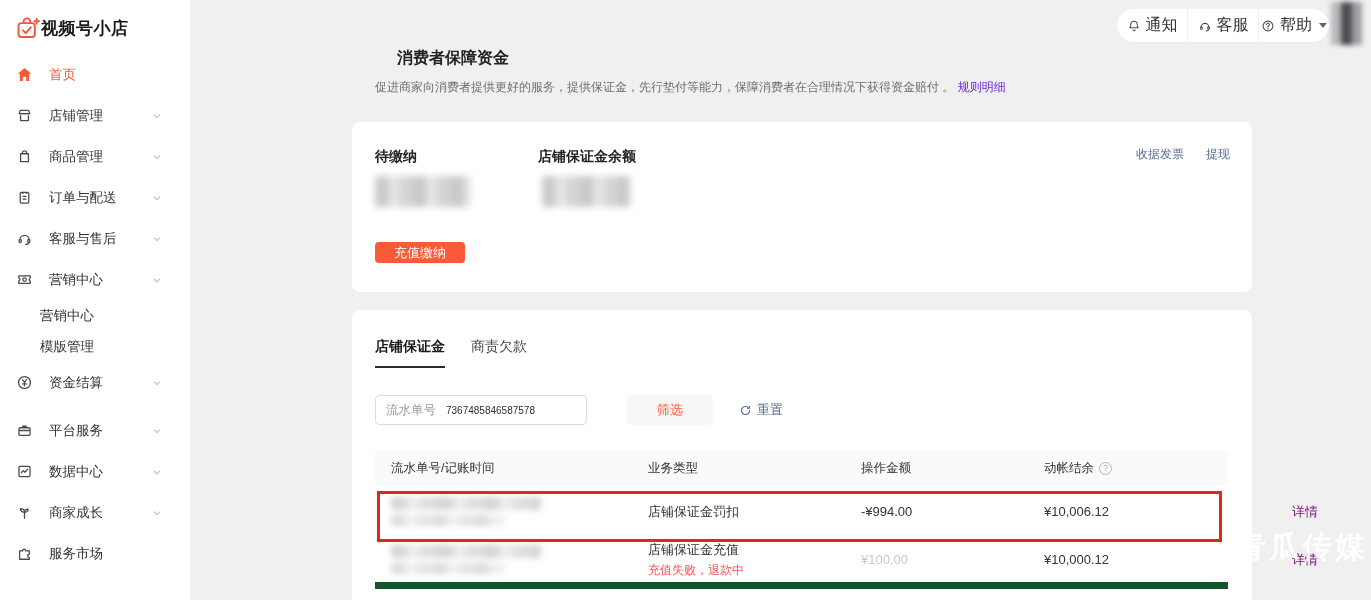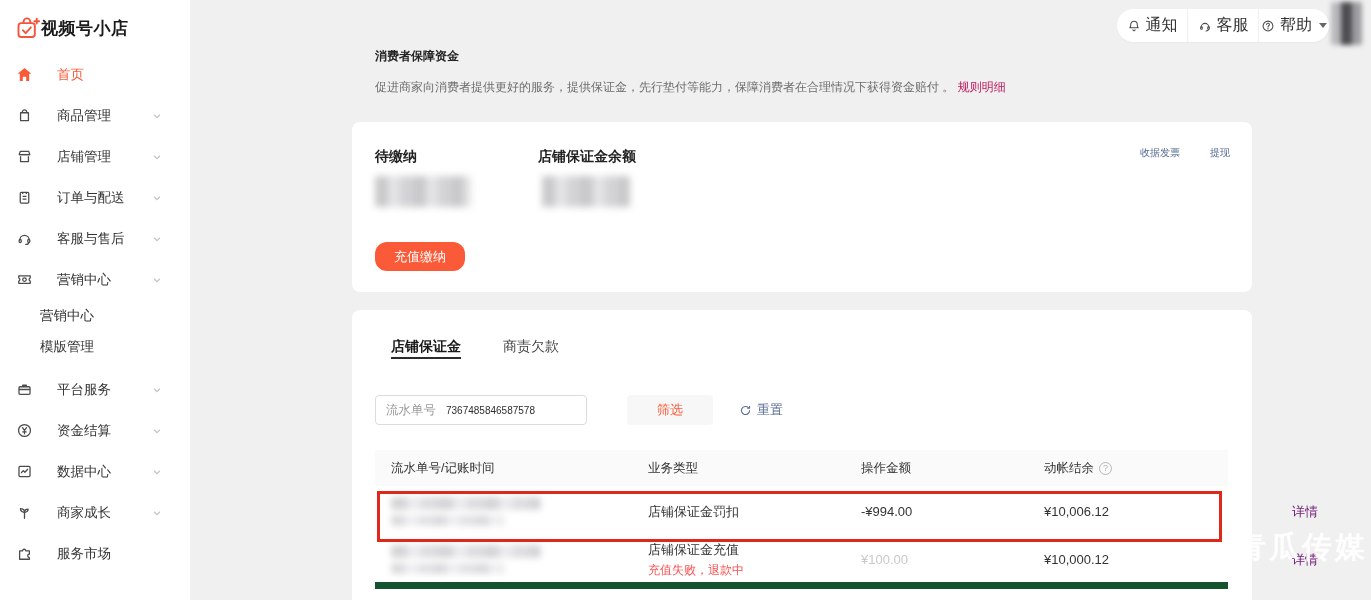--- a/index.html
+++ b/index.html
@@ -4,62 +4,62 @@
 <style>
   * { margin:0; padding:0; box-sizing:border-box; }
   body { font-family:"Liberation Sans","DejaVu Sans",sans-serif; }
   .screen { position:relative; width:1371px; height:600px; overflow:hidden; background:#f0f0f1; }
 
   
   .sidebar { position:absolute; left:0; top:0; width:190px; height:600px; background:#ffffff; z-index:5; }
   .logo-row { display:flex; align-items:center; padding:12px 0 10px 14px; height:54px; }
   .logo-row .brand-title { font-size:17px; font-weight:bold; color:#1a1a1a; letter-spacing:.5px; }
   .menu { list-style:none; }
-  .menu-item { position:relative; display:flex; align-items:center; gap:24px; height:41px; padding-left:16px; font-size:13.5px; color:#333; cursor:pointer; }
+  .menu-item { position:relative; display:flex; align-items:center; gap:16px; height:41px; padding-left:16px; font-size:13.5px; color:#333; cursor:pointer; }
   .menu-item .mi-icon { width:17px; height:17px; display:flex; align-items:center; color:#4b4b4b; flex:0 0 17px; }
   .menu-item.active { color:#fa5a38; }
   .menu-item.active .mi-icon { color:#fa5a38; }
   .menu-item .chev { position:absolute; right:28px; color:#c3c3c3; display:flex; }
   .menu-item.sub { height:31px; padding-left:40px; color:#333; }
 
   
   .top-pill { position:absolute; left:1117px; top:9px; width:212px; height:33px; background:#fff; border-radius:17px;
               display:flex; align-items:center; z-index:4; box-shadow:0 1px 2px rgba(0,0,0,0.03); }
   .pill-btn { flex:1; display:flex; align-items:center; justify-content:center; gap:5px; font-size:16px; color:#333; cursor:pointer; height:100%; }
   .pill-btn + .pill-btn { border-left:1px solid #f0f0f0; }
   .pill-btn .p-icon { display:flex; color:#4b4b4b; }
   .caret { width:0; height:0; border-left:4px solid transparent; border-right:4px solid transparent; border-top:5px solid #666; margin-left:2px; }
   .avatar-blur { position:absolute; left:1331px; top:2px; width:31px; height:43px; z-index:3; border-radius:2px;
                  background:
                    linear-gradient(90deg,#b9b9bd 0 10px,#4e4e52 10px 21px,#9d9da1 21px 31px);
                  filter:blur(2.5px); }
 
   
-  .page-title { position:absolute; left:375px; top:48px; font-size:12px; font-weight:bold; color:#222; }
+  .page-title { position:absolute; left:397px; top:48px; font-size:16px; font-weight:bold; color:#222; }
   .page-desc { position:absolute; left:375px; top:79px; font-size:12px; color:#6d6d6d; }
-  .page-desc .rules-link { color:#be185d; cursor:pointer; }
+  .page-desc .rules-link { color:#6d28d9; cursor:pointer; }
 
   
   .card { position:absolute; background:#fff; border-radius:8px; }
   .card1 { left:352px; top:122px; width:900px; height:170px; }
   .card2 { left:352px; top:310px; width:900px; height:312px; }
 
   .stat-label { position:absolute; top:26px; font-size:14px; font-weight:bold; color:#222; }
   .blur-block { position:absolute; border-radius:2px; filter:blur(3.5px);
                 background:
                   repeating-linear-gradient(90deg,#c9c9cb 0 13px,#e4e4e6 13px 25px,#d3d3d5 25px 38px),
                   linear-gradient(180deg,rgba(255,255,255,.15) 0 45%,rgba(0,0,0,.05) 55% 100%); }
-  .recharge-btn { position:absolute; left:23px; top:120px; width:90px; height:29px; background:#fa5a38; color:#fff;
-                  font-size:13px; border:none; border-radius:12px; cursor:pointer; font-family:inherit; }
-  .card-links { position:absolute; right:22px; top:24px; display:flex; gap:30px; font-size:10px; }
+  .recharge-btn { position:absolute; left:23px; top:120px; width:90px; height:21px; background:#fa5a38; color:#fff;
+                  font-size:13px; border:none; border-radius:4px; cursor:pointer; font-family:inherit; }
+  .card-links { position:absolute; right:22px; top:24px; display:flex; gap:22px; font-size:12px; }
   .card-links span { color:#576b95; cursor:pointer; }
 
   
   .tabs { position:absolute; left:23px; top:28px; display:flex; gap:26px; font-size:14px; }
-  .tab { color:#444; cursor:pointer; padding-bottom:1px;margin-left:16px; }
+  .tab { color:#444; cursor:pointer; padding-bottom:10px; }
   .tab.active { color:#1a1a1a; font-weight:bold; border-bottom:2px solid #2b2b2b; }
 
   
   .filter-row { position:absolute; left:23px; top:85px; display:flex; }
   .serial-input { width:212px; height:30px; border:1px solid #dcdcdc; border-radius:4px; background:#fff;
                   display:flex; align-items:center; padding:0 10px; gap:10px; cursor:text; }
   .serial-input .in-label { font-size:12.5px; color:#9a9a9a; white-space:nowrap; }
   .serial-input .in-value { font-size:10px; color:#2e2e2e; }
   .filter-btn { margin-left:40px; width:86px; height:30px; background:#f7f7f7; border:none; border-radius:4px;
                 color:#fa5a38; font-size:13px; cursor:pointer; font-family:inherit; }
@@ -117,41 +117,41 @@
           <svg width="17" height="17" viewBox="0 0 16 16">
               <path d="M8 1.8 14.4 7.4 H12.4 V14 H9.6 V10.2 H6.4 V14 H3.6 V7.4 H1.6 Z" fill="currentColor"></path>
             </svg>
         </span>
         <span>首页</span>
       </li>
 
       <li class="menu-item">
         <span class="mi-icon">
           <svg width="17" height="17" viewBox="0 0 16 16" fill="none" stroke="currentColor" stroke-width="1.2" stroke-linejoin="round">
-              <path d="M4.3 5.4h7.4v7.4H4.3z"></path>
-              <path d="M6 5.4V4.6a2 2 0 0 1 4 0v.8"></path>
-            </svg>
-        </span>
-        <span>商品管理</span>
-        <span class="chev">
-            <svg width="10" height="10" viewBox="0 0 12 12" fill="none" stroke="currentColor" stroke-width="1.4">
-              <path d="M2.5 4.5 6 8l3.5-3.5"></path>
-            </svg>
-          </span>
-      </li>
-
-      <li class="menu-item">
-        <span class="mi-icon">
-          <svg width="17" height="17" viewBox="0 0 16 16" fill="none" stroke="currentColor" stroke-width="1.2" stroke-linejoin="round">
               <path d="M3 6.2 4 3.2h8l1 3z"></path>
               <path d="M4.3 7.8v5h7.4v-5"></path>
               <path d="M3 6.2h10"></path>
             </svg>
         </span>
         <span>店铺管理</span>
+        <span class="chev">
+            <svg width="10" height="10" viewBox="0 0 12 12" fill="none" stroke="currentColor" stroke-width="1.4">
+              <path d="M2.5 4.5 6 8l3.5-3.5"></path>
+            </svg>
+          </span>
+      </li>
+
+      <li class="menu-item">
+        <span class="mi-icon">
+          <svg width="17" height="17" viewBox="0 0 16 16" fill="none" stroke="currentColor" stroke-width="1.2" stroke-linejoin="round">
+              <path d="M4.3 5.4h7.4v7.4H4.3z"></path>
+              <path d="M6 5.4V4.6a2 2 0 0 1 4 0v.8"></path>
+            </svg>
+        </span>
+        <span>商品管理</span>
         <span class="chev">
             <svg width="10" height="10" viewBox="0 0 12 12" fill="none" stroke="currentColor" stroke-width="1.4">
               <path d="M2.5 4.5 6 8l3.5-3.5"></path>
             </svg>
           </span>
       </li>
 
       <li class="menu-item">
         <span class="mi-icon">
           <svg width="17" height="17" viewBox="0 0 16 16" fill="none" stroke="currentColor" stroke-width="1.2" stroke-linejoin="round">
@@ -199,43 +199,43 @@
           </span>
       </li>
 
       <li class="menu-item sub">
         <span>营销中心</span>
       </li>
       <li class="menu-item sub">
         <span>模版管理</span>
       </li>
 
-      <li class="menu-item" style="margin-top:7px;">
-        <span class="mi-icon">
-          <svg width="17" height="17" viewBox="0 0 16 16" fill="none" stroke="currentColor" stroke-width="1.2" stroke-linejoin="round">
-              <rect x="2.8" y="5.4" width="10.4" height="7.2" rx="1"></rect>
-              <path d="M6.3 5.4V4h3.4v1.4M2.8 8h10.4"></path>
-            </svg>
-        </span>
-        <span>平台服务</span>
-        <span class="chev">
-            <svg width="10" height="10" viewBox="0 0 12 12" fill="none" stroke="currentColor" stroke-width="1.4">
-              <path d="M2.5 4.5 6 8l3.5-3.5"></path>
-            </svg>
-          </span>
-      </li>
-
       <li class="menu-item">
         <span class="mi-icon">
           <svg width="17" height="17" viewBox="0 0 16 16" fill="none" stroke="currentColor" stroke-width="1.2" stroke-linecap="round">
               <circle cx="8" cy="8" r="5.6"></circle>
               <path d="M6.1 5.4 8 7.9l1.9-2.5M8 7.9v3.2M6.4 9.3h3.2"></path>
             </svg>
         </span>
         <span>资金结算</span>
+        <span class="chev">
+            <svg width="10" height="10" viewBox="0 0 12 12" fill="none" stroke="currentColor" stroke-width="1.4">
+              <path d="M2.5 4.5 6 8l3.5-3.5"></path>
+            </svg>
+          </span>
+      </li>
+
+      <li class="menu-item" style="margin-top:7px;">
+        <span class="mi-icon">
+          <svg width="17" height="17" viewBox="0 0 16 16" fill="none" stroke="currentColor" stroke-width="1.2" stroke-linejoin="round">
+              <rect x="2.8" y="5.4" width="10.4" height="7.2" rx="1"></rect>
+              <path d="M6.3 5.4V4h3.4v1.4M2.8 8h10.4"></path>
+            </svg>
+        </span>
+        <span>平台服务</span>
         <span class="chev">
             <svg width="10" height="10" viewBox="0 0 12 12" fill="none" stroke="currentColor" stroke-width="1.4">
               <path d="M2.5 4.5 6 8l3.5-3.5"></path>
             </svg>
           </span>
       </li>
 
       <li class="menu-item">
         <span class="mi-icon">
           <svg width="17" height="17" viewBox="0 0 16 16" fill="none" stroke="currentColor" stroke-width="1.2" stroke-linejoin="round">

